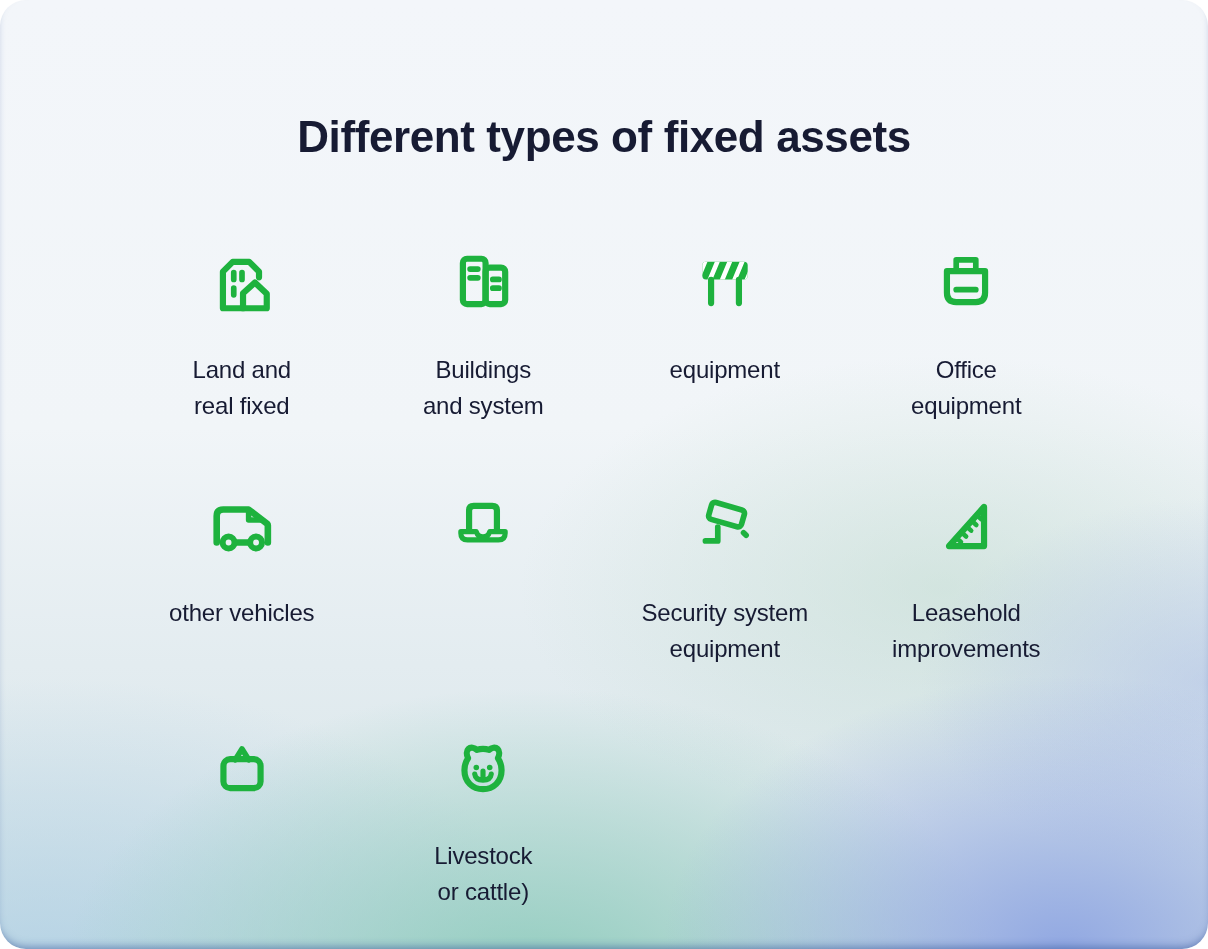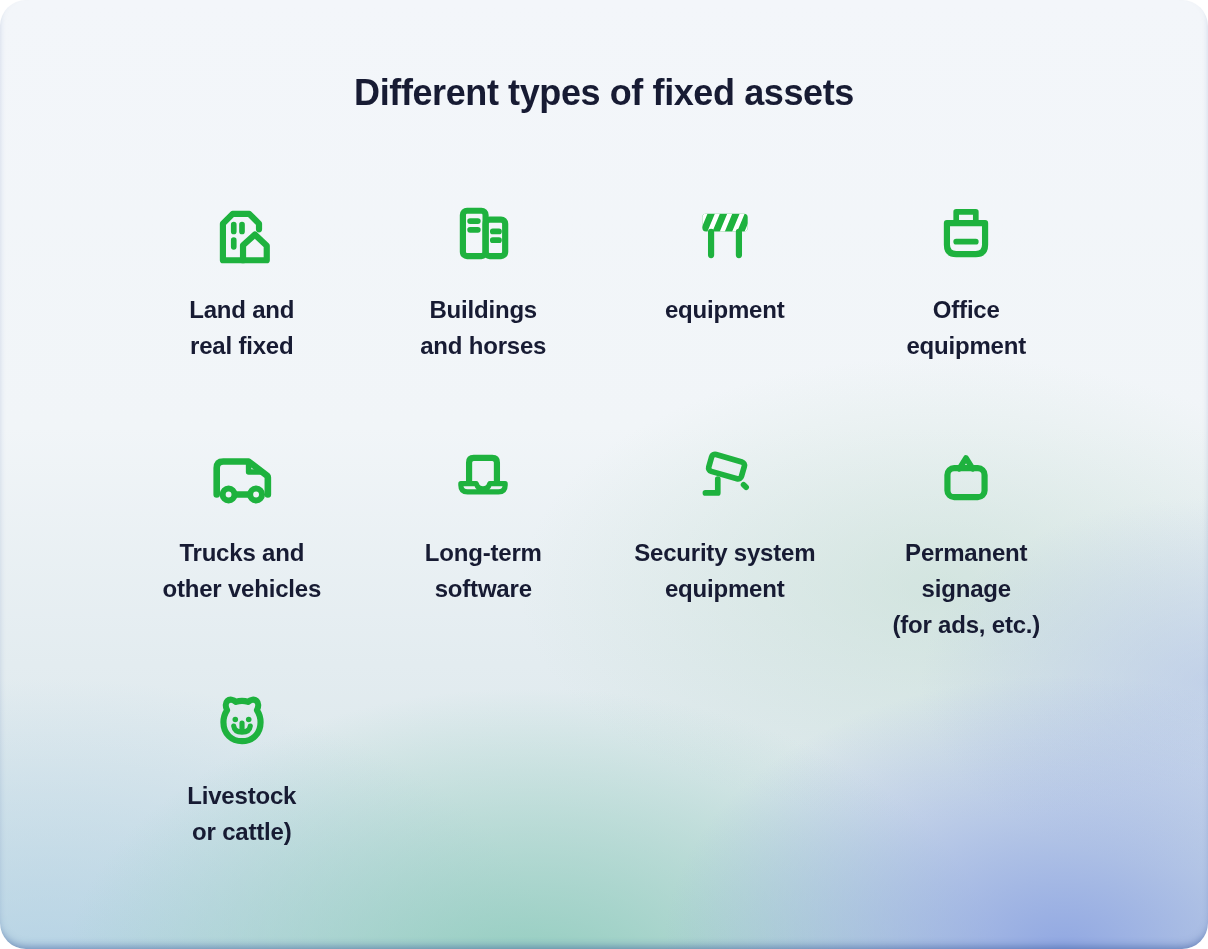--- a/index.html
+++ b/index.html
@@ -13,23 +13,23 @@
       radial-gradient(46% 40% at 88% 100%, rgba(142,165,226,0.95) 0%, rgba(142,165,226,0) 72%),
       radial-gradient(34% 28% at 100% 72%, rgba(160,180,230,0.45) 0%, rgba(160,180,230,0) 70%),
       radial-gradient(52% 42% at 44% 104%, rgba(141,203,188,0.95) 0%, rgba(141,203,188,0) 75%),
       radial-gradient(60% 45% at 4% 103%, rgba(170,205,228,0.75) 0%, rgba(170,205,228,0) 70%),
       radial-gradient(50% 35% at 78% 62%, rgba(178,212,194,0.40) 0%, rgba(178,212,194,0) 70%),
       linear-gradient(180deg, #f3f6fa 0%, #f1f5f8 45%, #e3ecf0 70%, #d6e4e7 100%);
     box-shadow: inset 0 -6px 9px -4px rgba(43,78,148,0.55);
   }
   .title{
     margin:0;
-    padding-top:72px;
+    padding-top:112px;
     text-align:center;
-    font-size:36px;
+    font-size:44px;
     font-weight:700;
     letter-spacing:-0.4px;
     color:var(--text,#171b33);
   }
   .grid{
     margin-top:88px;
     padding:0 121px;
     display:grid;
     grid-template-columns:repeat(4,1fr);
     grid-auto-rows:243px;
@@ -43,23 +43,24 @@
   .icon{
     height:66px;
     margin-bottom:24px;
     display:flex;
     align-items:center;
     justify-content:center;
   }
   .label{
     font-size:24px;
     line-height:36px;
-    font-weight:700;
+    font-weight:400;
     letter-spacing:-0.2px;
     color:var(--text,#171b33);
+    margin-top:12px;
   }
   .ln{display:block;}
   .st{fill:none;stroke:var(--green,#1eb23e);}
   .fl{fill:var(--green,#1eb23e);stroke:none;}
   .wh{fill:none;stroke:#ffffff;}
 </style>
 </head>
 <body>
 
 <div class="card">
@@ -85,21 +86,21 @@
     <div class="cell">
       <div class="icon">
         <svg width="66" height="66" viewBox="0 0 64 64">
           <rect class="st" x="34.5" y="17" width="19" height="35.5" rx="4" stroke-width="6"></rect>
           <rect class="st" x="12.5" y="8.5" width="22" height="44" rx="4" stroke-width="6"></rect>
           <path class="st" stroke-width="5.5" stroke-linecap="round" d="M19.5 18.5 H27 M19.5 27 H27 M41.5 28.5 H47.5 M41.5 37 H47.5"></path>
         </svg>
       </div>
       <div class="label">
         <span class="ln">Buildings</span>
-        <span class="ln">and horses</span>
+        <span class="ln">and system</span>
       </div>
     </div>
 
     <div class="cell">
       <div class="icon">
         <svg width="66" height="66" viewBox="0 0 64 64">
           <defs>
               <clipPath id="barclip">
                 <rect x="10" y="11.5" width="44" height="17" rx="3.5"></rect>
               </clipPath>
@@ -134,66 +135,68 @@
       <div class="icon">
         <svg width="72" height="66" viewBox="0 0 64 60">
           <path class="st" stroke-width="6" stroke-linejoin="round" stroke-linecap="round" d="M9 45 V21 Q9 15 15 15 H38 L55 28 Q55.5 28.5 55.5 29.5 V45"></path>
           <path class="st" stroke-width="5" stroke-linejoin="round" d="M38 15.5 V24.5 H50.4"></path>
           <path class="st" stroke-width="6" stroke-linecap="round" d="M26.5 45 H38.5"></path>
           <circle class="st" cx="19.8" cy="45" r="5.4" stroke-width="5.5"></circle>
           <circle class="st" cx="44.8" cy="45" r="5.4" stroke-width="5.5"></circle>
         </svg>
       </div>
       <div class="label">
-        <span class="ln">Trucks and</span>
         <span class="ln">other vehicles</span>
       </div>
     </div>
 
 
     <div class="cell">
       <div class="icon">
         <svg width="66" height="66" viewBox="0 0 64 64">
           <path class="st" stroke-width="6" stroke-linejoin="round" d="M18.5 36.5 V17 Q18.5 12.5 23 12.5 H41 Q45.5 12.5 45.5 17 V36.5"></path>
           <path class="st" stroke-width="5" stroke-linejoin="round" d="M10.5 37.5 H25.5 Q27 42.5 32 42.5 Q37 42.5 38.5 37.5 H53.5 V39 Q53.5 45.5 47 45.5 H17 Q10.5 45.5 10.5 39 Z"></path>
         </svg>
-      </div>
-      <div class="label">
-        <span class="ln">Long-term</span>
-        <span class="ln">software</span>
       </div>
     </div>
 
 
     <div class="cell">
       <div class="icon">
         <svg width="66" height="66" viewBox="0 0 64 64">
           <rect class="st" x="17" y="12.5" width="33" height="17" rx="3.5" stroke-width="5.5" transform="rotate(16 33.5 21)"></rect>
           <path class="st" stroke-width="5.5" stroke-linejoin="round" stroke-linecap="round" d="M25 33 V46.5 H13"></path>
           <path class="st" stroke-width="5.5" stroke-linecap="round" d="M50 38.5 L52.5 41"></path>
         </svg>
       </div>
       <div class="label">
         <span class="ln">Security system</span>
         <span class="ln">equipment</span>
       </div>
     </div>
 
+    <div class="cell">
+      <div class="icon">
+        <svg width="66" height="66" viewBox="0 0 64 64">
+          <path class="st" stroke-width="6" stroke-linejoin="round" d="M49.5 13.5 V51.5 H15.5 Z"></path>
+          <path class="st" stroke-width="4.5" stroke-linecap="round" d="M22.6 43.6 L27.1 47.6 M27.6 38.1 L32.1 42.1 M32.5 32.5 L37 36.5 M37.5 27 L42 31 M42.4 21.4 L46.9 25.4"></path>
+        </svg>
+      </div>
+      <div class="label">
+        <span class="ln">Leasehold</span>
+        <span class="ln">improvements</span>
+      </div>
+    </div>
 
     <div class="cell">
       <div class="icon">
         <svg width="66" height="66" viewBox="0 0 64 64">
           <path class="st" stroke-width="5.5" stroke-linejoin="round" stroke-linecap="round" d="M25.5 23 L32 12.5 L38.5 23"></path>
           <rect class="st" x="14" y="22.5" width="36" height="28" rx="6.5" stroke-width="6"></rect>
         </svg>
-      </div>
-      <div class="label">
-        <span class="ln">Permanent</span>
-        <span class="ln">signage</span>
-        <span class="ln">(for ads, etc.)</span>
       </div>
     </div>
 
     <div class="cell">
       <div class="icon">
         <svg width="66" height="66" viewBox="0 0 64 64">
           <path class="st" stroke-width="6" stroke-linejoin="round" d="M17.5 21.5 C15.8 18 16 14.3 17.8 12.6 C20 10.5 23.8 11.2 26 13.5 C27.9 12.8 29.9 12.4 32 12.4 C34.1 12.4 36.1 12.8 38 13.5 C40.2 11.2 44 10.5 46.2 12.6 C48 14.3 48.2 18 46.5 21.5 C48.8 24.9 50 29 50 33.3 C50 44.6 42 51.6 32 51.6 C22 51.6 14 44.6 14 33.3 C14 29 15.2 24.9 17.5 21.5 Z"></path>
           <circle class="fl" cx="25.5" cy="30.5" r="2.7"></circle>
           <circle class="fl" cx="38.5" cy="30.5" r="2.7"></circle>
           <path class="st" stroke-width="5" stroke-linecap="round" d="M32 34 V42.5 M24 37 Q24.8 42.8 32 42.8 Q39.2 42.8 40 37"></path>

